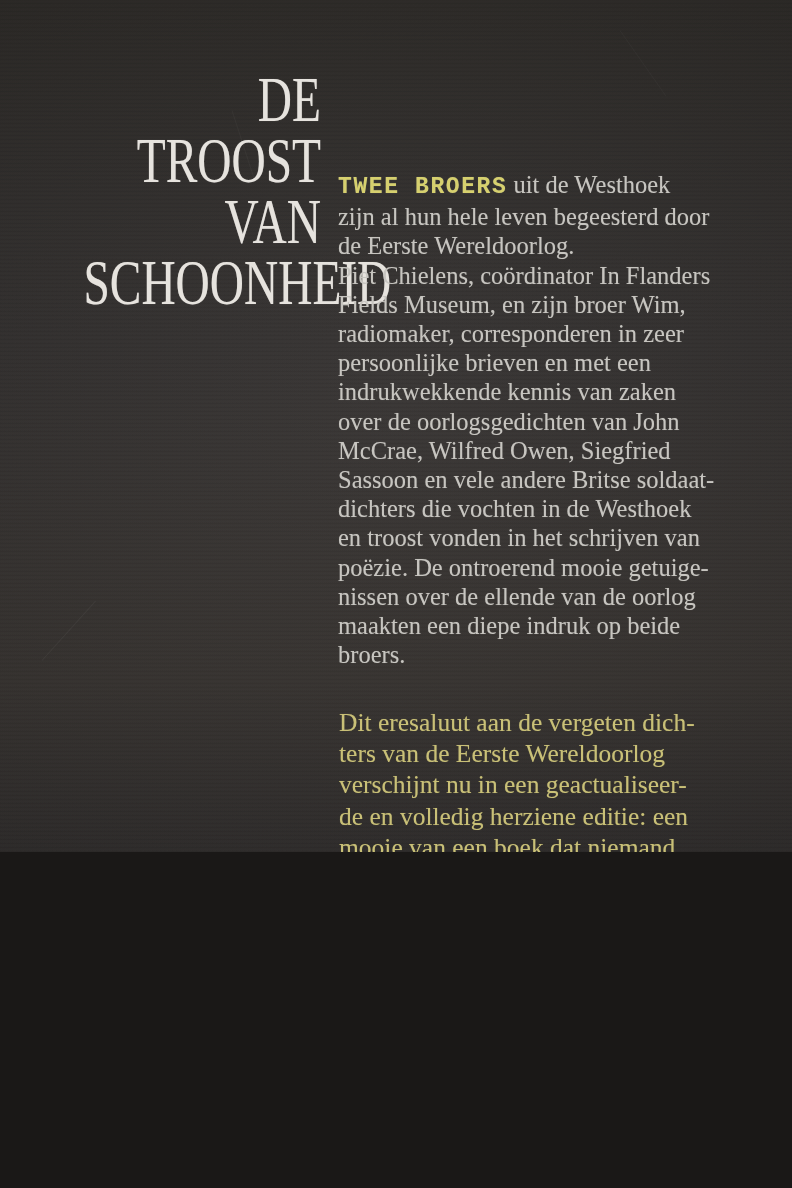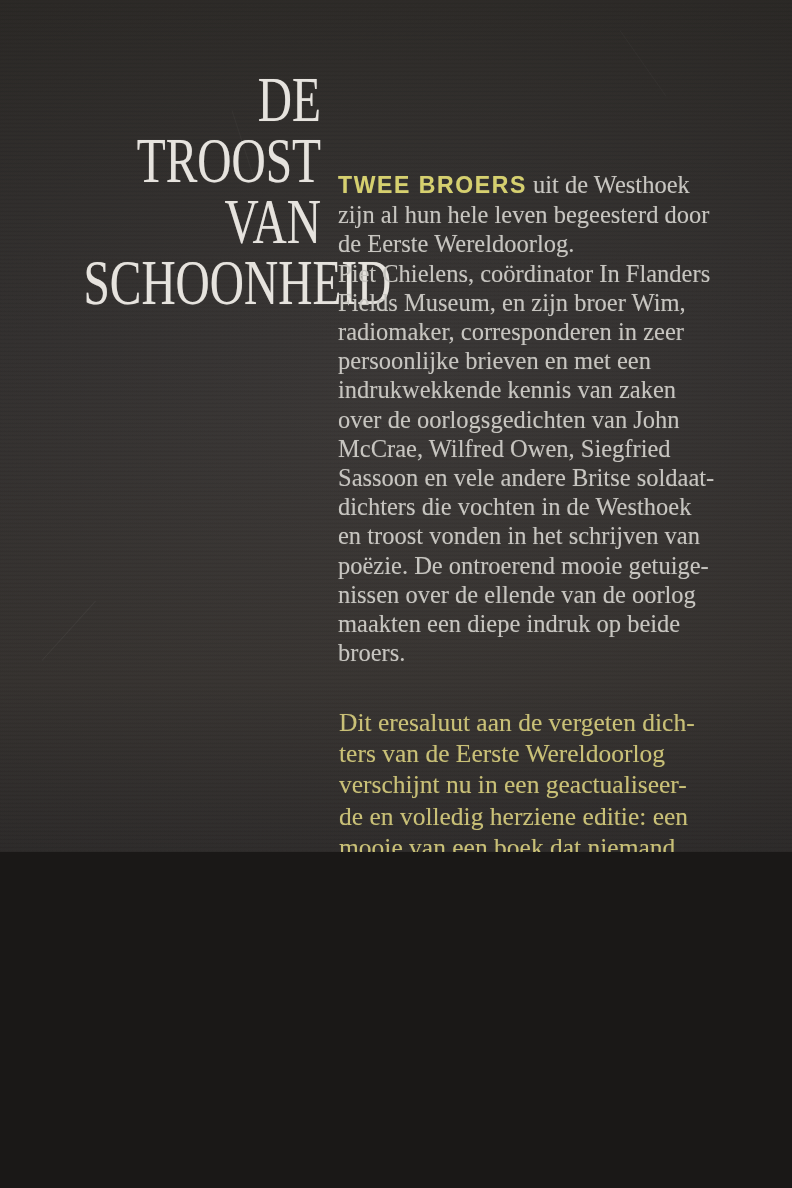--- a/index.html
+++ b/index.html
@@ -19,21 +19,21 @@
     font-size:64px;line-height:61px;color:var(--title,#e6e3de);
     white-space:pre-line;transform:scaleX(0.74);transform-origin:top right;
     text-shadow:0 0 1px rgba(230,227,222,0.4);
   }
   .blurb{
     position:absolute;left:338px;top:170px;width:440px;
     font-size:24.5px;line-height:29.2px;color:var(--body-text,#c7c5c0);
     white-space:pre;text-shadow:0 0 1px rgba(199,197,192,0.35);
   }
   .blurb .lead{
-    font-family:Liberation Sans, sans-serif;font-weight:700;
+    font-family:Liberation Mono, monospace;font-weight:700;
     font-size:23px;letter-spacing:1.6px;color:var(--accent-yellow,#d5cf6b);
   }
   .highlight{
     position:absolute;left:339px;top:707px;width:440px;
     font-size:25.5px;line-height:31.2px;color:var(--highlight-text,#c9c077);
     white-space:pre;text-shadow:0 0 1px rgba(201,192,119,0.35);
   }
   .publisher{
     position:absolute;left:215px;top:1122px;
     font-family:"Liberation Sans", sans-serif;font-weight:700;

